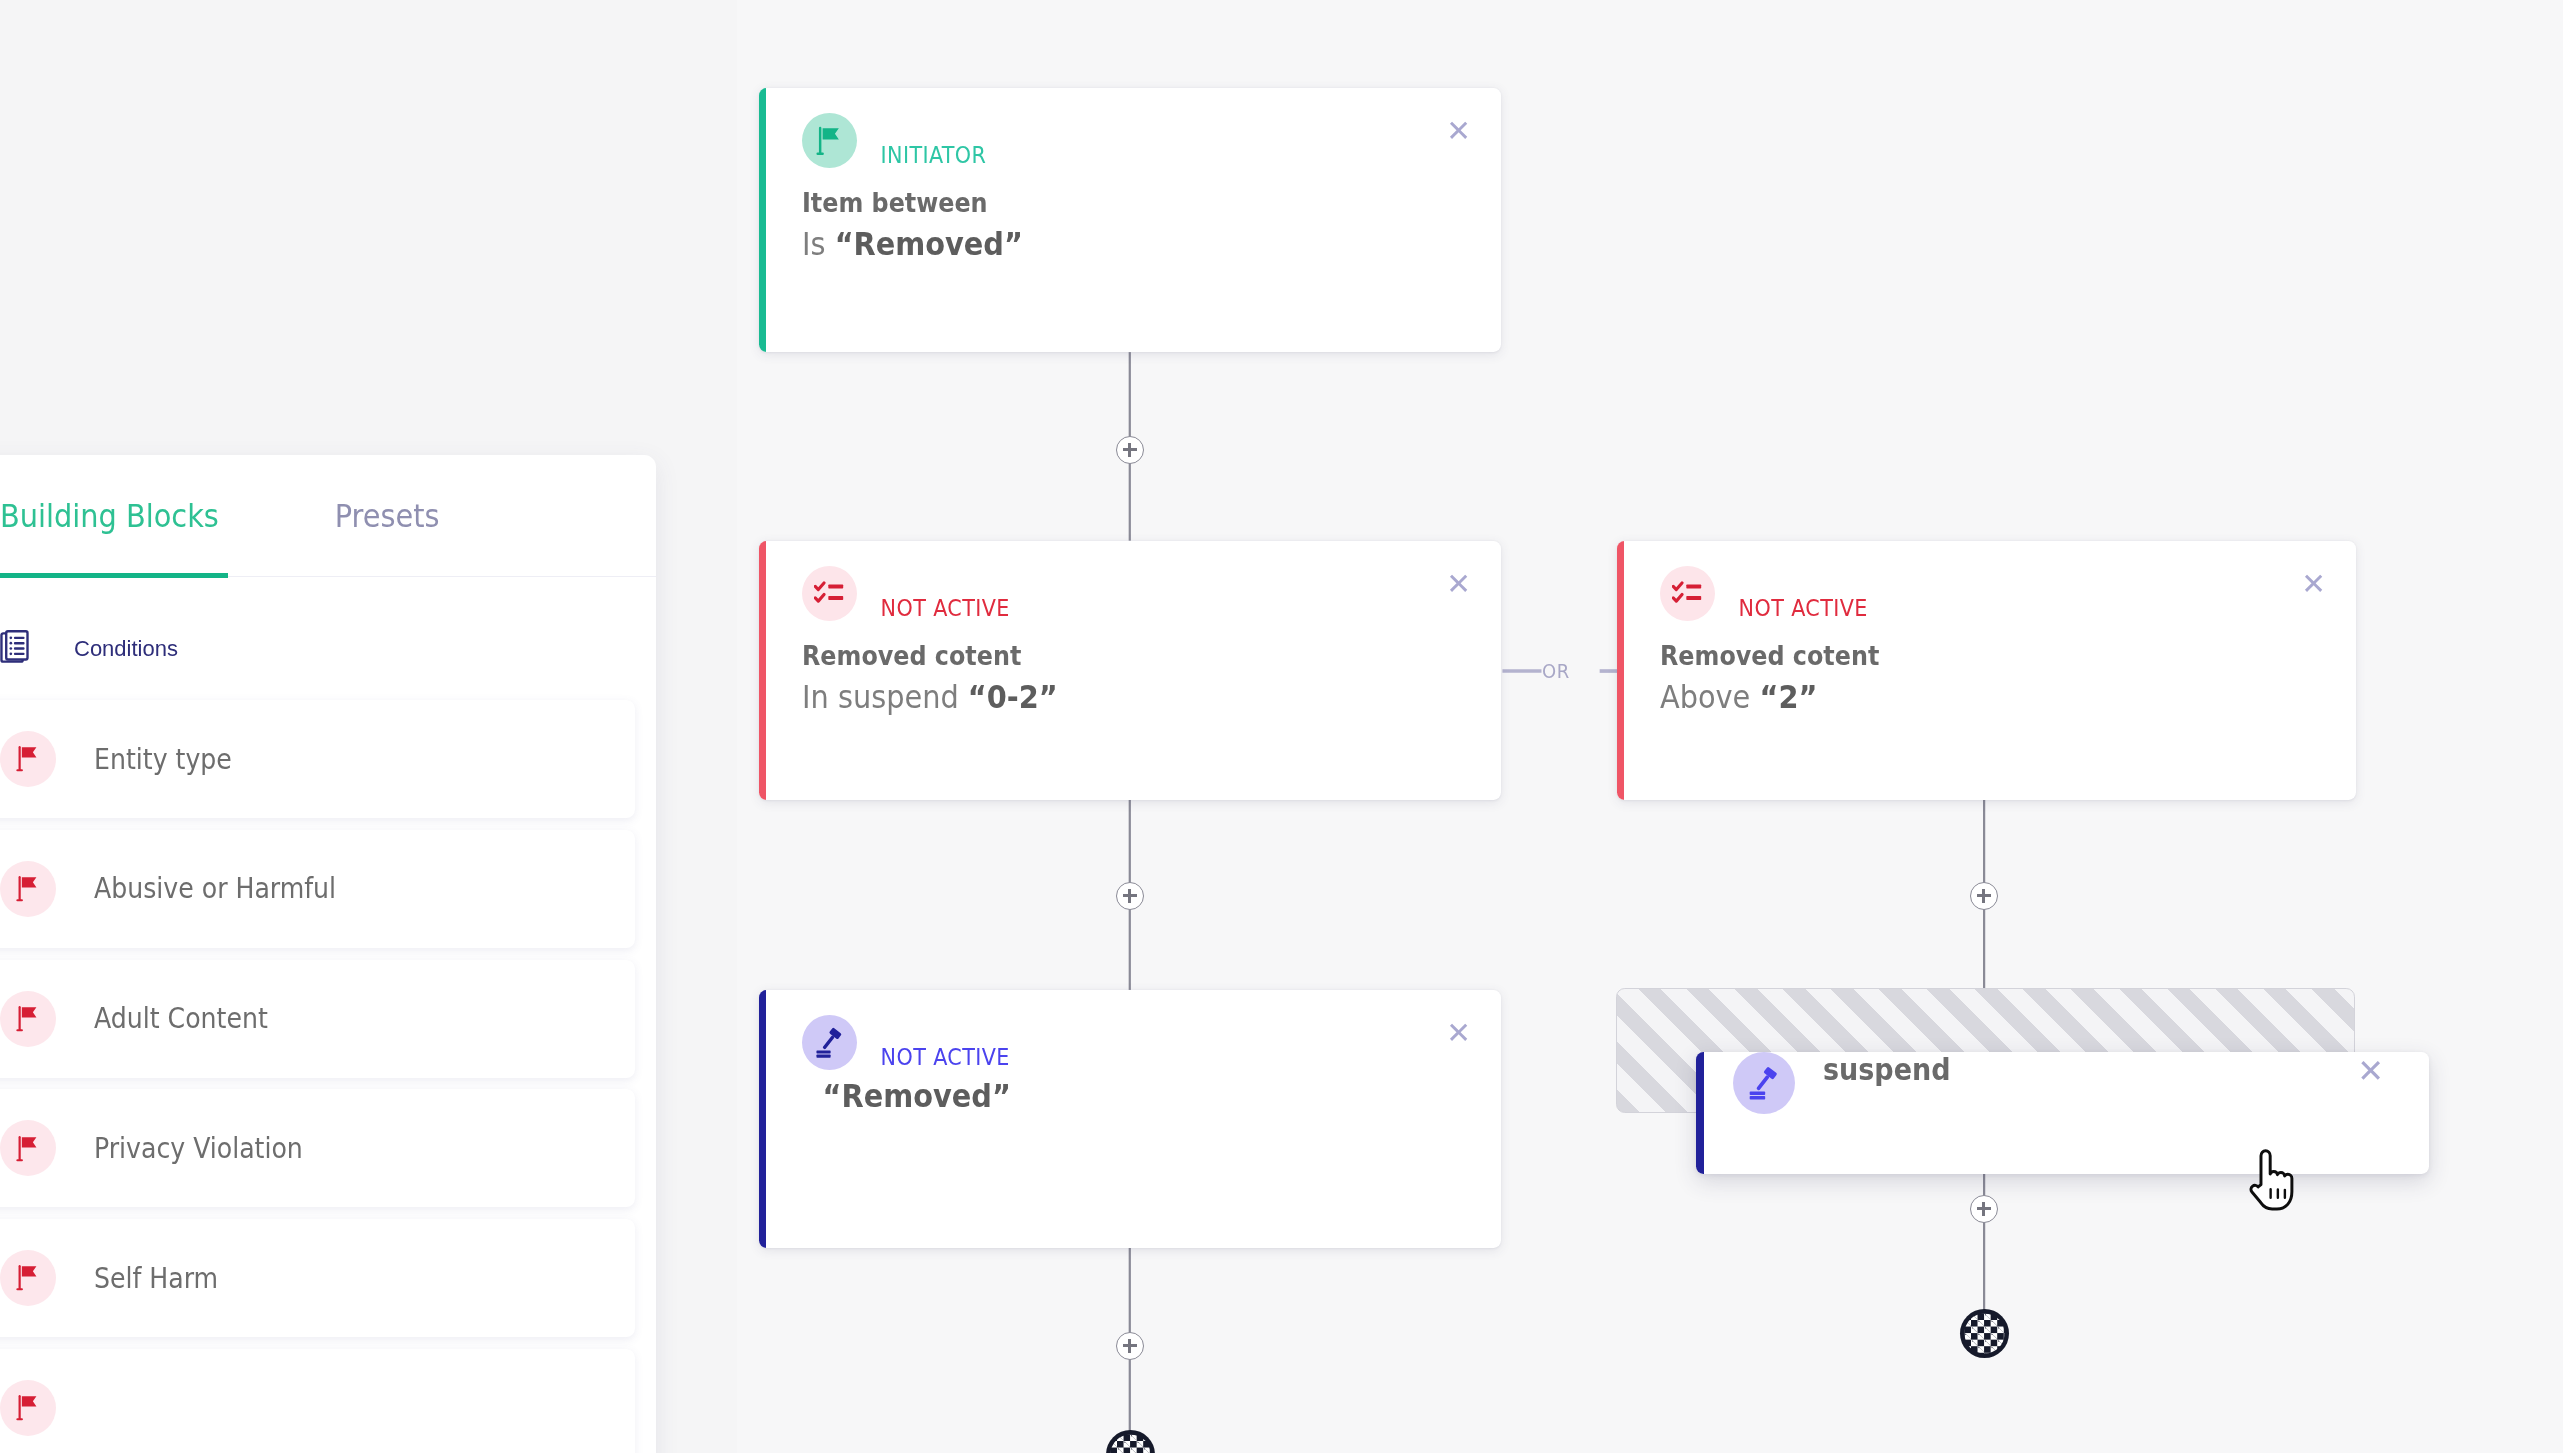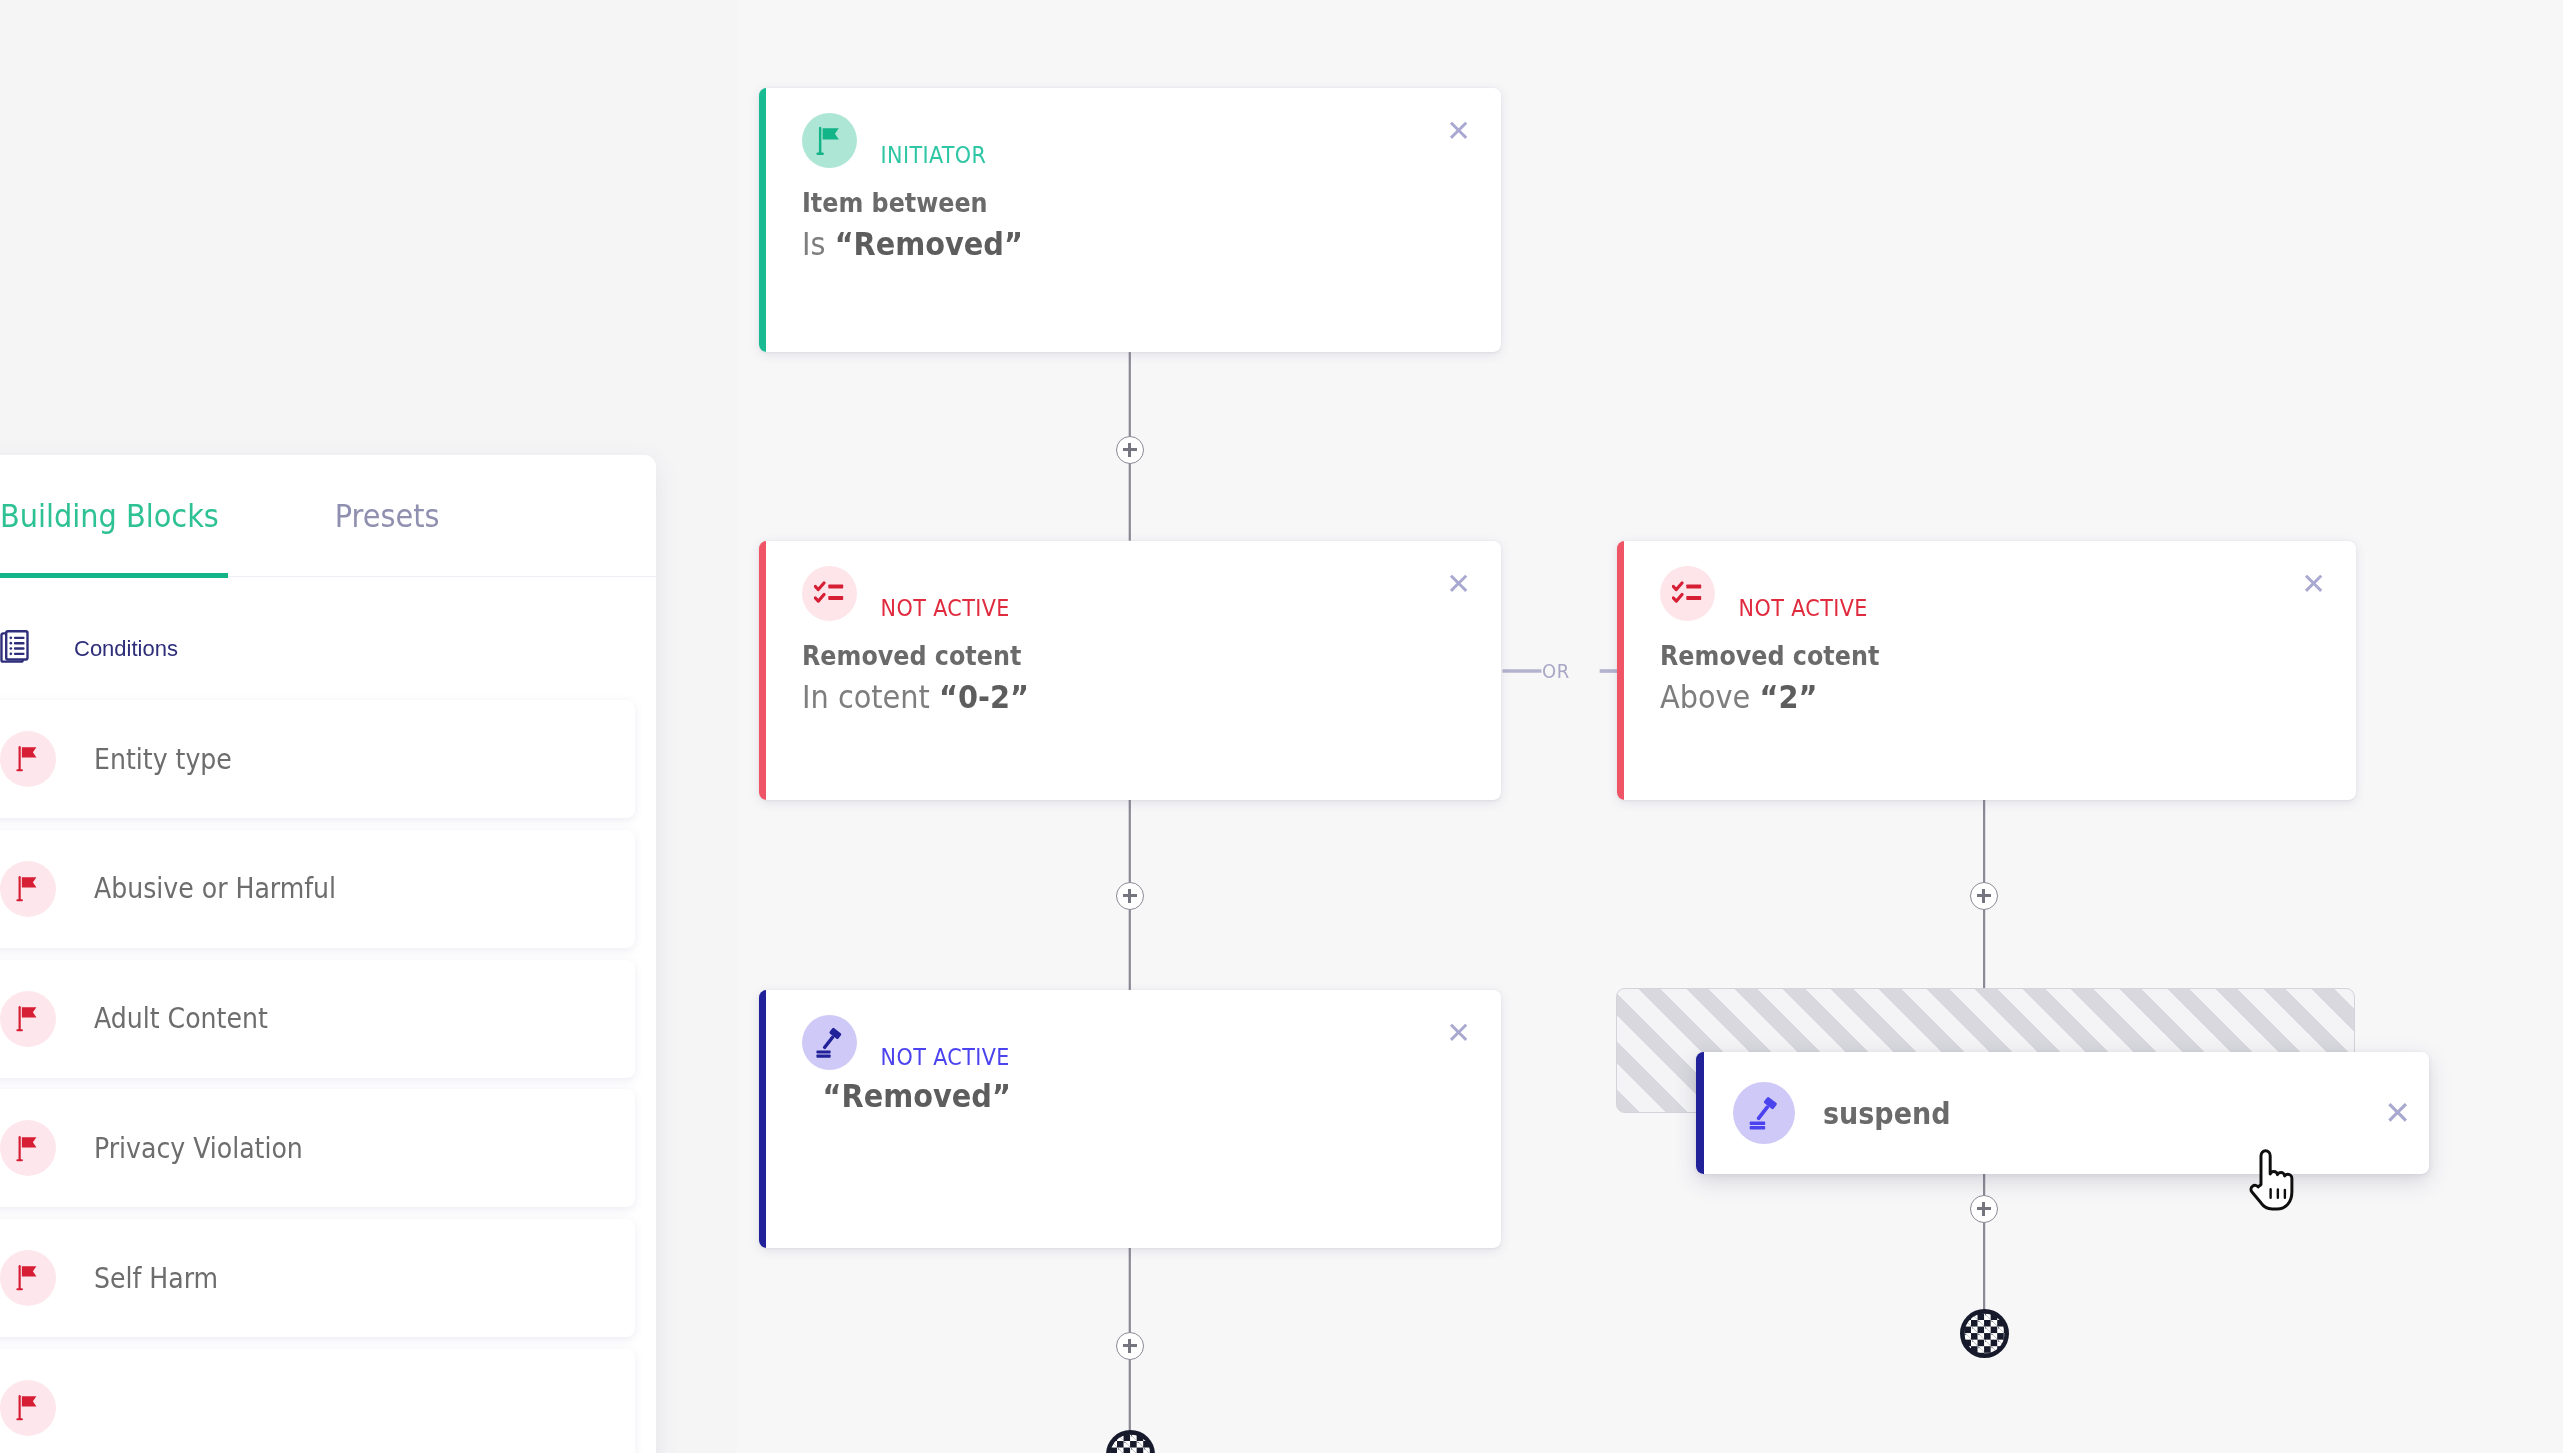--- a/index.html
+++ b/index.html
@@ -127,21 +127,21 @@
 
   
   .drag-card {
     position: absolute;
     background: #ffffff;
     border-radius: 7.4px;
     box-shadow: 0 7.4px 22px rgba(50,50,90,0.16), 0 1.5px 4.4px rgba(50,50,90,0.08);
     overflow: hidden;
   }
   .drag-card .accent { position:absolute; left:0; top:0; bottom:0; width: 8px; background: #21219a; }
-  .drag-inner { display: flex; align-items: center; height: 100%; padding-left: 37px; padding-right: 18px; }
+  .drag-inner { display: flex; height: 100%; padding-left: 37px; padding-right: 45px; }
   .drag-label {
     margin-left: 28px;
     font-size: 30px; font-weight: 700; color: #6a6a6a;
     font-family: "DejaVu Sans Condensed","Liberation Sans", sans-serif;
   }
 
   
   .sidebar {
     position: absolute;
     left: -88px; top: 455px;
@@ -262,21 +262,21 @@
             <path d="M1 4.5 L3.6 7.2 L8.4 1.6" fill="none" stroke="#d61f35" stroke-width="2.6" stroke-linecap="round" stroke-linejoin="round"></path>
             <rect x="12" y="3" width="12.5" height="3.2" rx="0.6" fill="#d61f35"></rect>
             <path d="M1 14.2 L3.6 16.9 L8.4 11.3" fill="none" stroke="#d61f35" stroke-width="2.6" stroke-linecap="round" stroke-linejoin="round"></path>
             <rect x="12" y="12.7" width="12.5" height="3.2" rx="0.6" fill="#d61f35"></rect>
           </svg>
         </div>
         <div class="node-kind" style="color:#e02b3e;">NOT ACTIVE</div>
       </div>
       <div class="close-x">✕</div>
       <div class="node-title">Removed cotent</div>
-      <div class="node-sub"><span>In cotent </span><b>“0-2”</b></div>
+      <div class="node-sub"><span>In suspend </span><b>“0-2”</b></div>
     </div>
   </div>
 
   <div class="plus-btn" style="left:1116px; top:882px;"></div>
 
   <div class="or-chip" style="left:1542px; top:659px;">OR</div>
 
   <div class="node" style="left:1617px; top:541px; width:739px; height:259px;">
     <div class="accent" style="background:#ef5566;"></div>
     <div class="node-inner">

